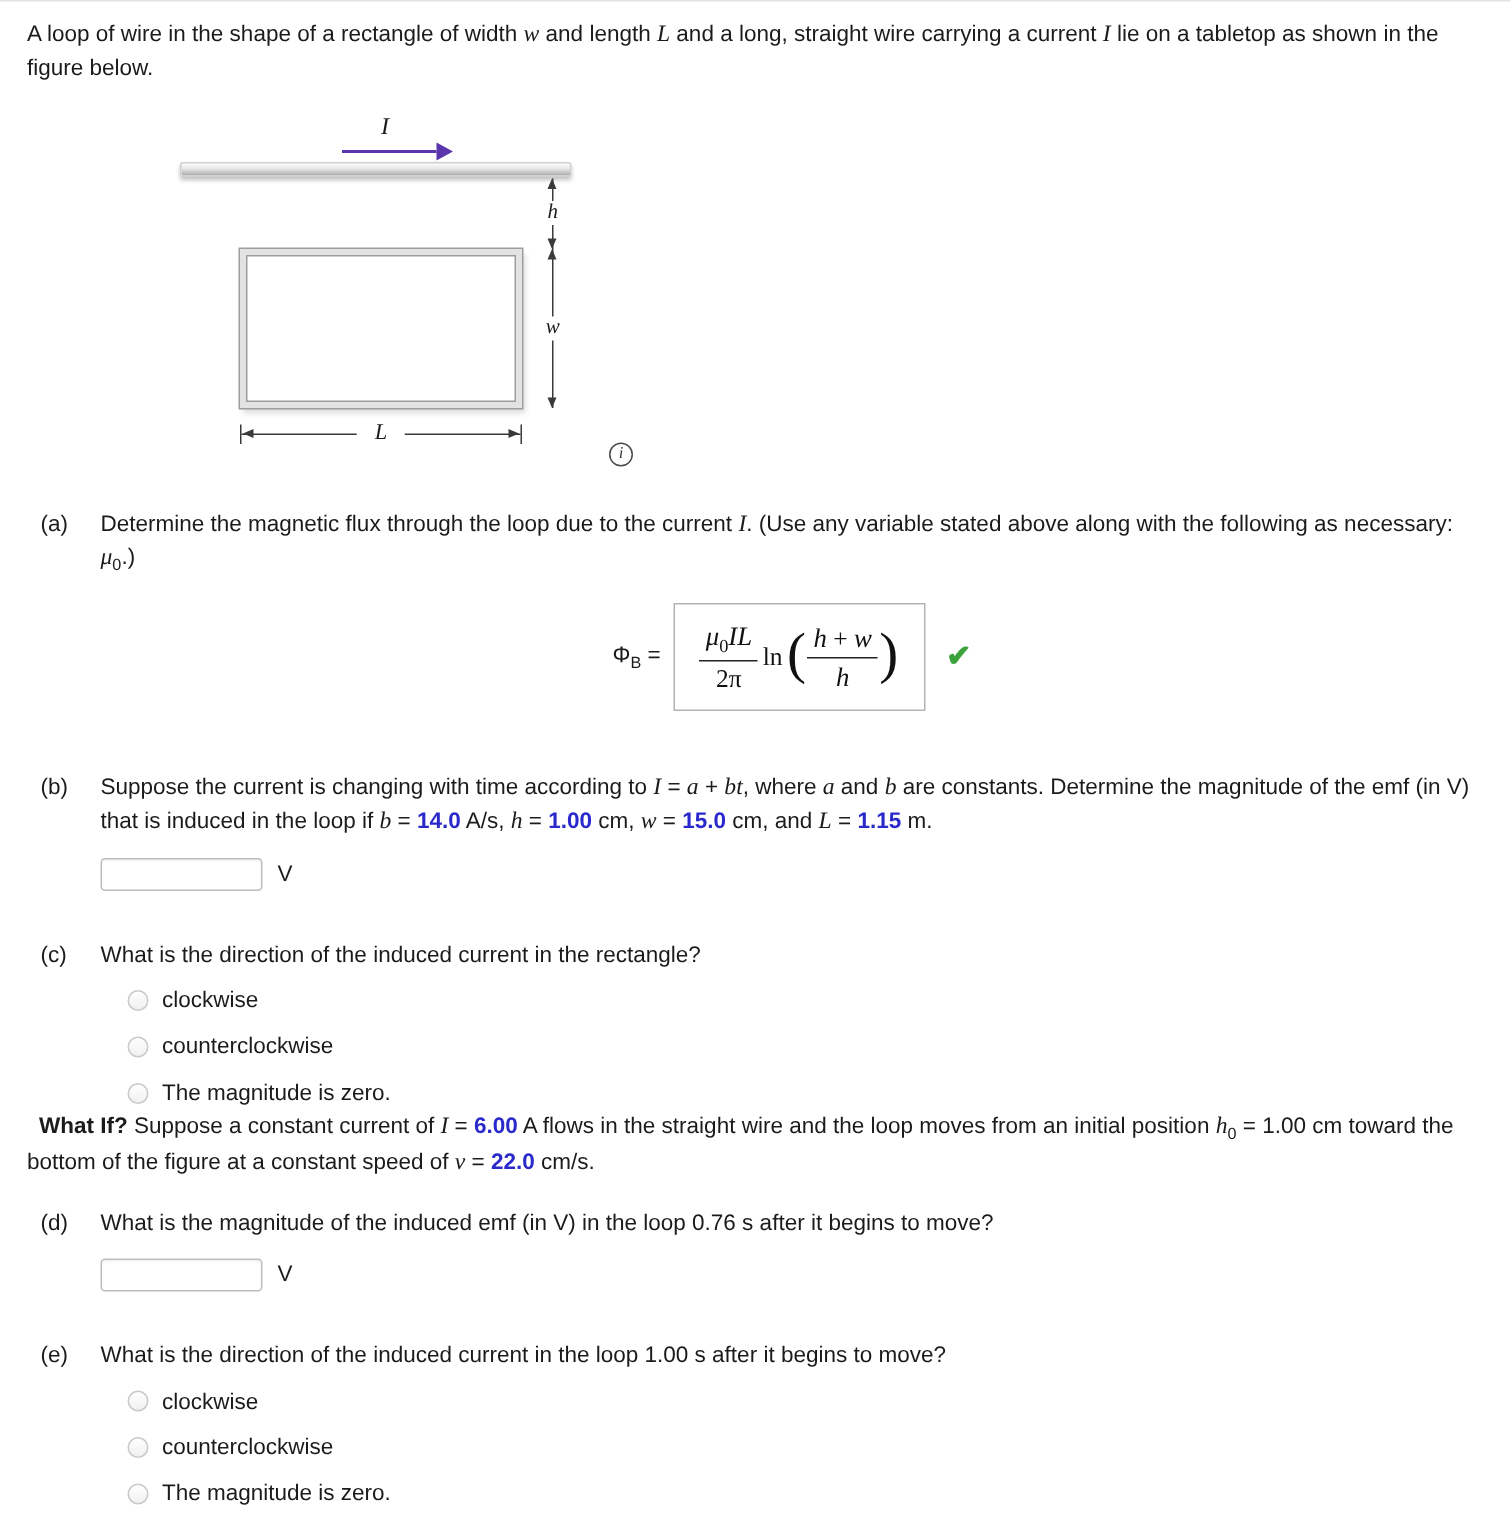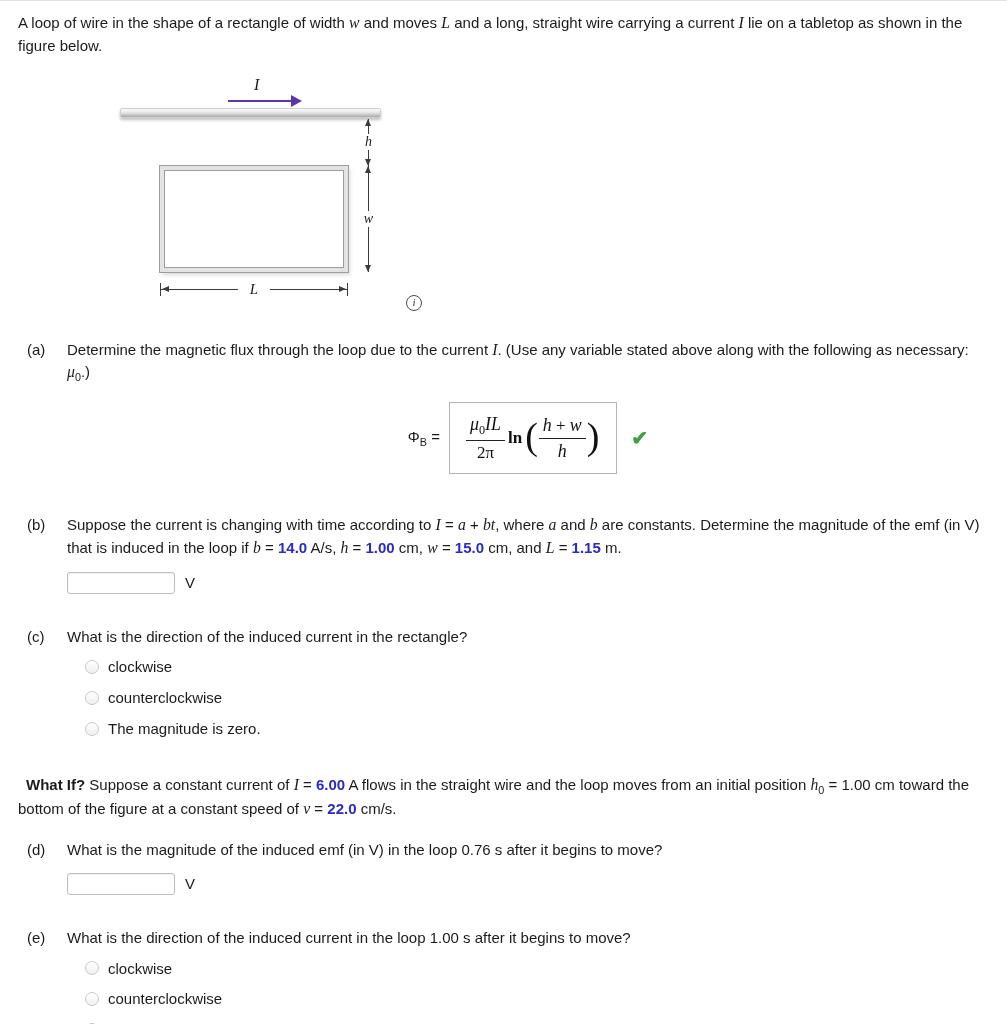--- a/index.html
+++ b/index.html
@@ -63,34 +63,34 @@
                display: flex; align-items: center; justify-content: center;
                font-style: italic; font-size: 11px; color: #333; cursor: pointer; }
 
   
   .part { display: flex; margin-left: 9px; }
   .part-label { width: 40px; flex: none; }
   .part-body { flex: 1; max-width: 916px; }
   .sec-a { margin-top: 20px; }
   .sec-b { margin-top: 40px; }
   .sec-c { margin-top: 32px; }
-  .whatif { margin-top: 34px; text-indent: 8px; max-width: 965px; }
+  .whatif { text-indent: 8px; max-width: 965px; }
   .sec-d { margin-top: 18px; }
   .sec-e { margin-top: 32px; }
 
   
   .answer-a { display: flex; align-items: center; margin: 16px 0 0 49px; justify-content: center; }
   .lhs { margin-right: 9px; }
   .formula-box { border: 1px solid #b3b3b3; background: #fff; padding: 10px 16px;
                  display: flex; align-items: center;
                  font-family: "Liberation Serif", serif; font-size: 17px; color: #111; }
   .frac { display: inline-flex; flex-direction: column; align-items: center; line-height: 1.25; }
   .frac .num { border-bottom: 1px solid #222; padding: 0 4px 1px; display: block; text-align: center; }
   .frac .den { padding-top: 1px; display: block; text-align: center; }
-  .ln { margin: 0 2px 0 3px; font-weight: bold; }
+  .ln { margin: 0 2px 0 3px; }
   .paren { font-size: 38px; font-weight: 400; line-height: 0.9;
            font-family: "Liberation Serif", serif; margin: 0 1px; transform: translateY(-2px); }
   .check { color: var(--check-green); font-size: 20px; margin-left: 14px; font-weight: bold; }
 
   
   .answer-row { display: flex; align-items: center; margin: 12px 0 0 49px; }
   .answer-input { width: 108px; height: 22px; border: 1px solid #bdbdbd; border-radius: 3px;
                   background: #fff; box-shadow: inset 0 1px 2px rgba(0,0,0,0.06);
                   font-family: "Liberation Sans", sans-serif; font-size: 14px; padding: 0 4px; }
   .unit { margin-left: 10px; }
@@ -98,21 +98,21 @@
   .option { display: flex; align-items: center; margin-top: 9px; }
   .radio { width: 14px; height: 14px; border-radius: 50%; border: 1px solid #c9c9c9;
            background: linear-gradient(#ffffff, #f0f0f0); flex: none; cursor: pointer; }
   .option-label { margin-left: 9px; cursor: pointer; text-align: center; }
 </style>
 </head>
 <body>
 
 <div class="page">
 
-  <p class="intro"><span>A loop of wire in the shape of a rectangle of width </span><span class="it">w</span><span> and moves </span><span class="it">L</span><span> and a long, straight wire carrying a current </span><span class="it">I</span><span> lie on a tabletop as shown in the figure below.</span></p>
+  <p class="intro"><span>A loop of wire in the shape of a rectangle of width </span><span class="it">w</span><span> and length </span><span class="it">L</span><span> and a long, straight wire carrying a current </span><span class="it">I</span><span> lie on a tabletop as shown in the figure below.</span></p>
 
   <div class="figure">
     <span class="current-label">I</span>
     <div class="current-arrow">
       <div class="ca-line"></div>
       <div class="ca-head"></div>
     </div>
     <div class="wire-bar"></div>
     <div class="loop"></div>
 

